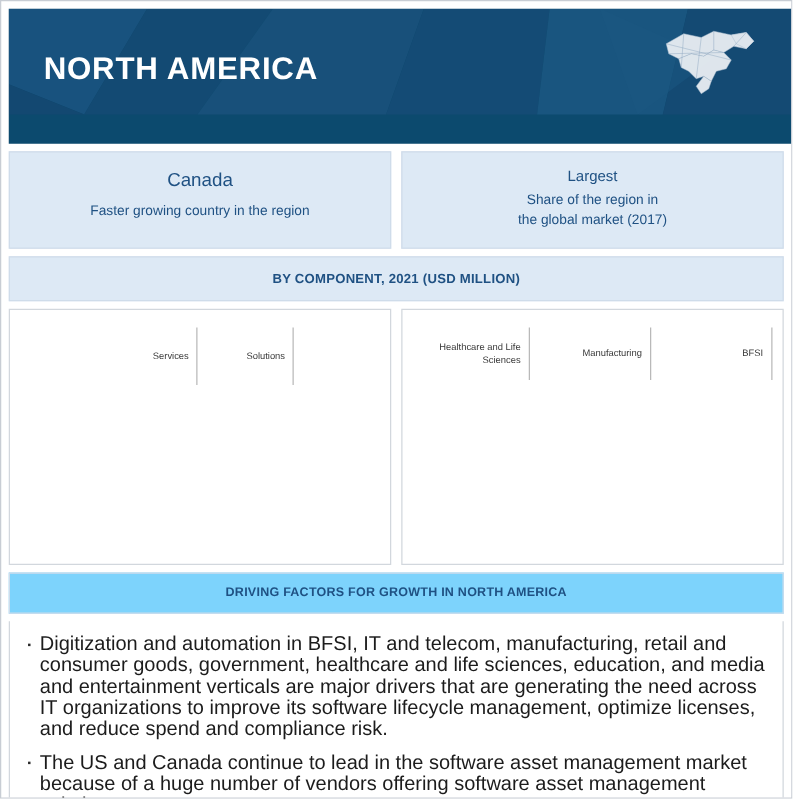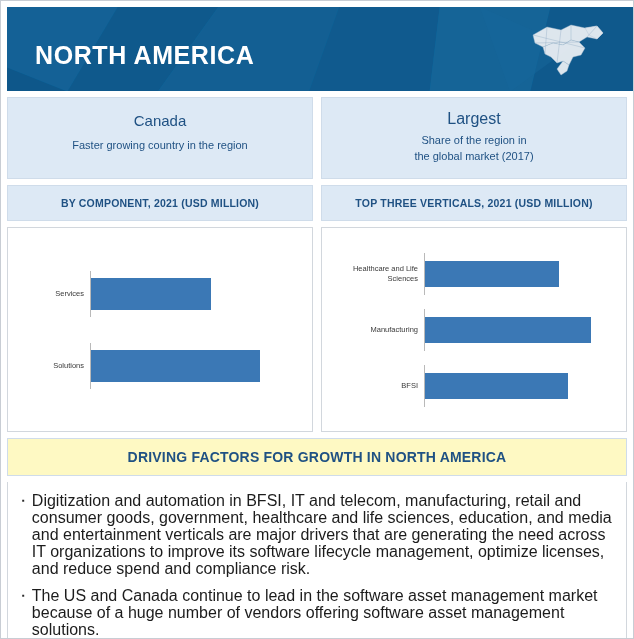--- a/index.html
+++ b/index.html
@@ -18,22 +18,22 @@
     box-sizing: border-box;
     border: 1px solid #c8cdd4;
     background: #ffffff;
     overflow: hidden;
   }
 
   
   .header {
     position: relative;
     margin: 6px 0 0 6px;
-    height: 84px;
-    background: #0369a1;
+    height: 108px;
+    background: #0c4a6e;
     overflow: hidden;
   }
   .header .facets {
     position: absolute;
     inset: 0;
     opacity: 0.5;
   }
   .header-title {
     position: absolute;
     left: 28px;
@@ -75,21 +75,21 @@
   }
   .info-sub {
     color: #1f5183;
     font-size: 11px;
     line-height: 16px;
   }
   .info-box.right {
     padding-top: 12px;
   }
   .info-box.right .info-title {
-    font-size: 16px;
+    font-size: 12px;
     margin-bottom: 4px;
   }
 
   
   .chartheader-row {
     display: flex;
     gap: 8px;
     margin: 6px 6px 0 6px;
   }
   .chart-header {
@@ -118,21 +118,21 @@
     height: 205px;
     box-sizing: border-box;
     position: relative;
   }
   .chart-inner {
     position: absolute;
     inset: 0;
     padding: 14px 10px 14px 6px;
     box-sizing: border-box;
     display: flex;
-    flex-direction: column;
+    flex-direction: row;
     justify-content: center;
   }
   .bar-row {
     display: flex;
     align-items: center;
     height: 46px;
   }
   .bar-label {
     font-size: 7.5px;
     color: #3a3a3a;
@@ -159,24 +159,24 @@
   }
   .left-chart .bar-row.r0 { margin-bottom: 26px; }
   .right-chart .bar-row { height: 42px; }
   .right-chart .bar { height: 26px; }
   .right-chart .bar-row.r0 { margin-bottom: 14px; }
   .right-chart .bar-row.r1 { margin-bottom: 14px; }
 
   
   .driving-header {
     margin: 6px 6px 0 6px;
-    background: #fef9c3;
+    background: #7dd3fc;
     border: 1px solid #cfdcea;
     color: #1f5183;
-    font-size: 14px;
+    font-size: 10px;
     font-weight: bold;
     text-align: center;
     padding: 10px 4px;
     letter-spacing: 0.2px;
   }
   .driving-body {
     margin: 6px 6px 6px 6px;
     border: 1px solid #d2d7dd;
     border-top: none;
     padding: 10px 14px 10px 14px;
@@ -241,21 +241,20 @@
     </div>
     <div class="info-box right">
       <div class="info-title">Largest</div>
       <div class="info-sub">Share of the region in</div>
       <div class="info-sub">the global market (2017)</div>
     </div>
   </div>
 
   <div class="chartheader-row">
     <div class="chart-header">BY COMPONENT, 2021 (USD MILLION)</div>
-    <div class="chart-header">TOP THREE VERTICALS, 2021 (USD MILLION)</div>
   </div>
 
   <div class="charts-row">
 
     <div class="chart-panel">
       <div class="chart-inner left-chart" id="left-chart">
           <div class="bar-row r0">
             <div class="bar-label">Services</div>
             <div class="bar-track">
               <div class="bar" style="width: 57%; background: rgb(59, 120, 181);"></div>

